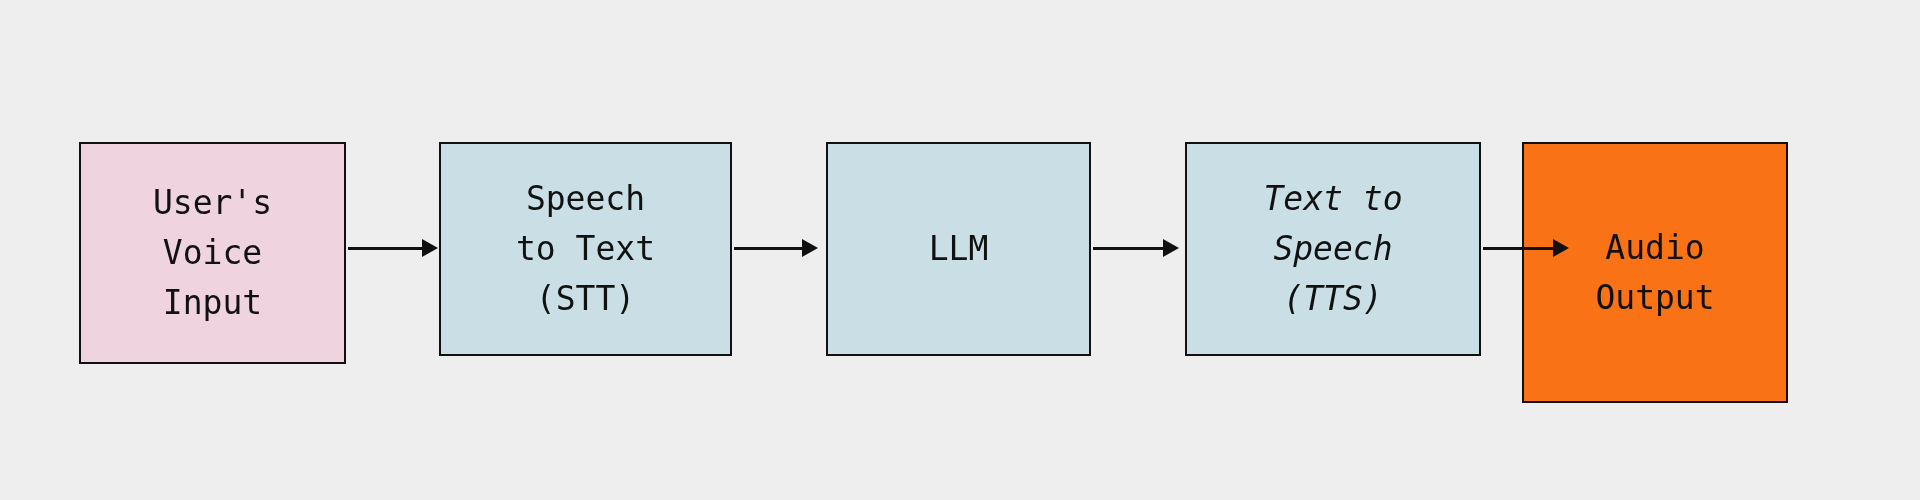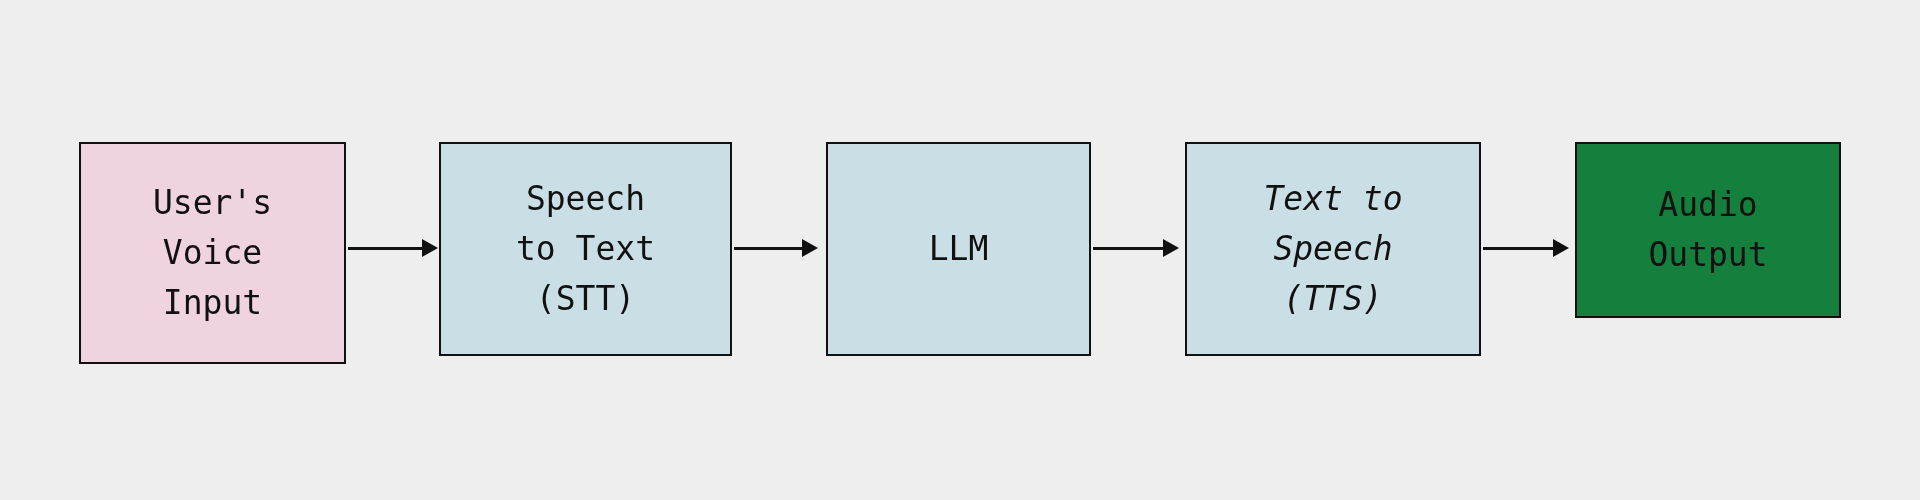--- a/index.html
+++ b/index.html
@@ -71,21 +71,21 @@
   <div class="node" id="node-2" style="left: 826px; top: 142px; width: 265px; height: 214px; background: rgb(202, 223, 229); border-color: rgb(17, 17, 17);">
     <span class="node-label">LLM</span>
   </div>
 
   <div class="node" id="node-3" style="left: 1185px; top: 142px; width: 296px; height: 214px; background: rgb(202, 223, 229); border-color: rgb(17, 17, 17); font-style: italic;">
     <span class="node-label">Text to
 Speech
 (TTS)</span>
   </div>
 
-  <div class="node" id="node-4" style="left: 1575px; top: 142px; width: 266px; height: 176px; background: #15803d; border-color: rgb(17, 17, 17);">
+  <div class="node" id="node-4" style="left: 1522px; top: 142px; width: 266px; height: 261px; background: #f97316; border-color: rgb(17, 17, 17);">
     <span class="node-label">Audio
 Output</span>
   </div>
 
   <div class="edge" id="edge-line-0" style="left: 348px; top: 247px; width: 74px; background: rgb(17, 17, 17);"></div>
   <div class="edge-head" id="edge-head-0" style="left: 422px; top: 239px; border-left-color: rgb(17, 17, 17);"></div>
 
   <div class="edge" id="edge-line-1" style="left: 734px; top: 247px; width: 68px; background: rgb(17, 17, 17);"></div>
   <div class="edge-head" id="edge-head-1" style="left: 802px; top: 239px; border-left-color: rgb(17, 17, 17);"></div>
 

